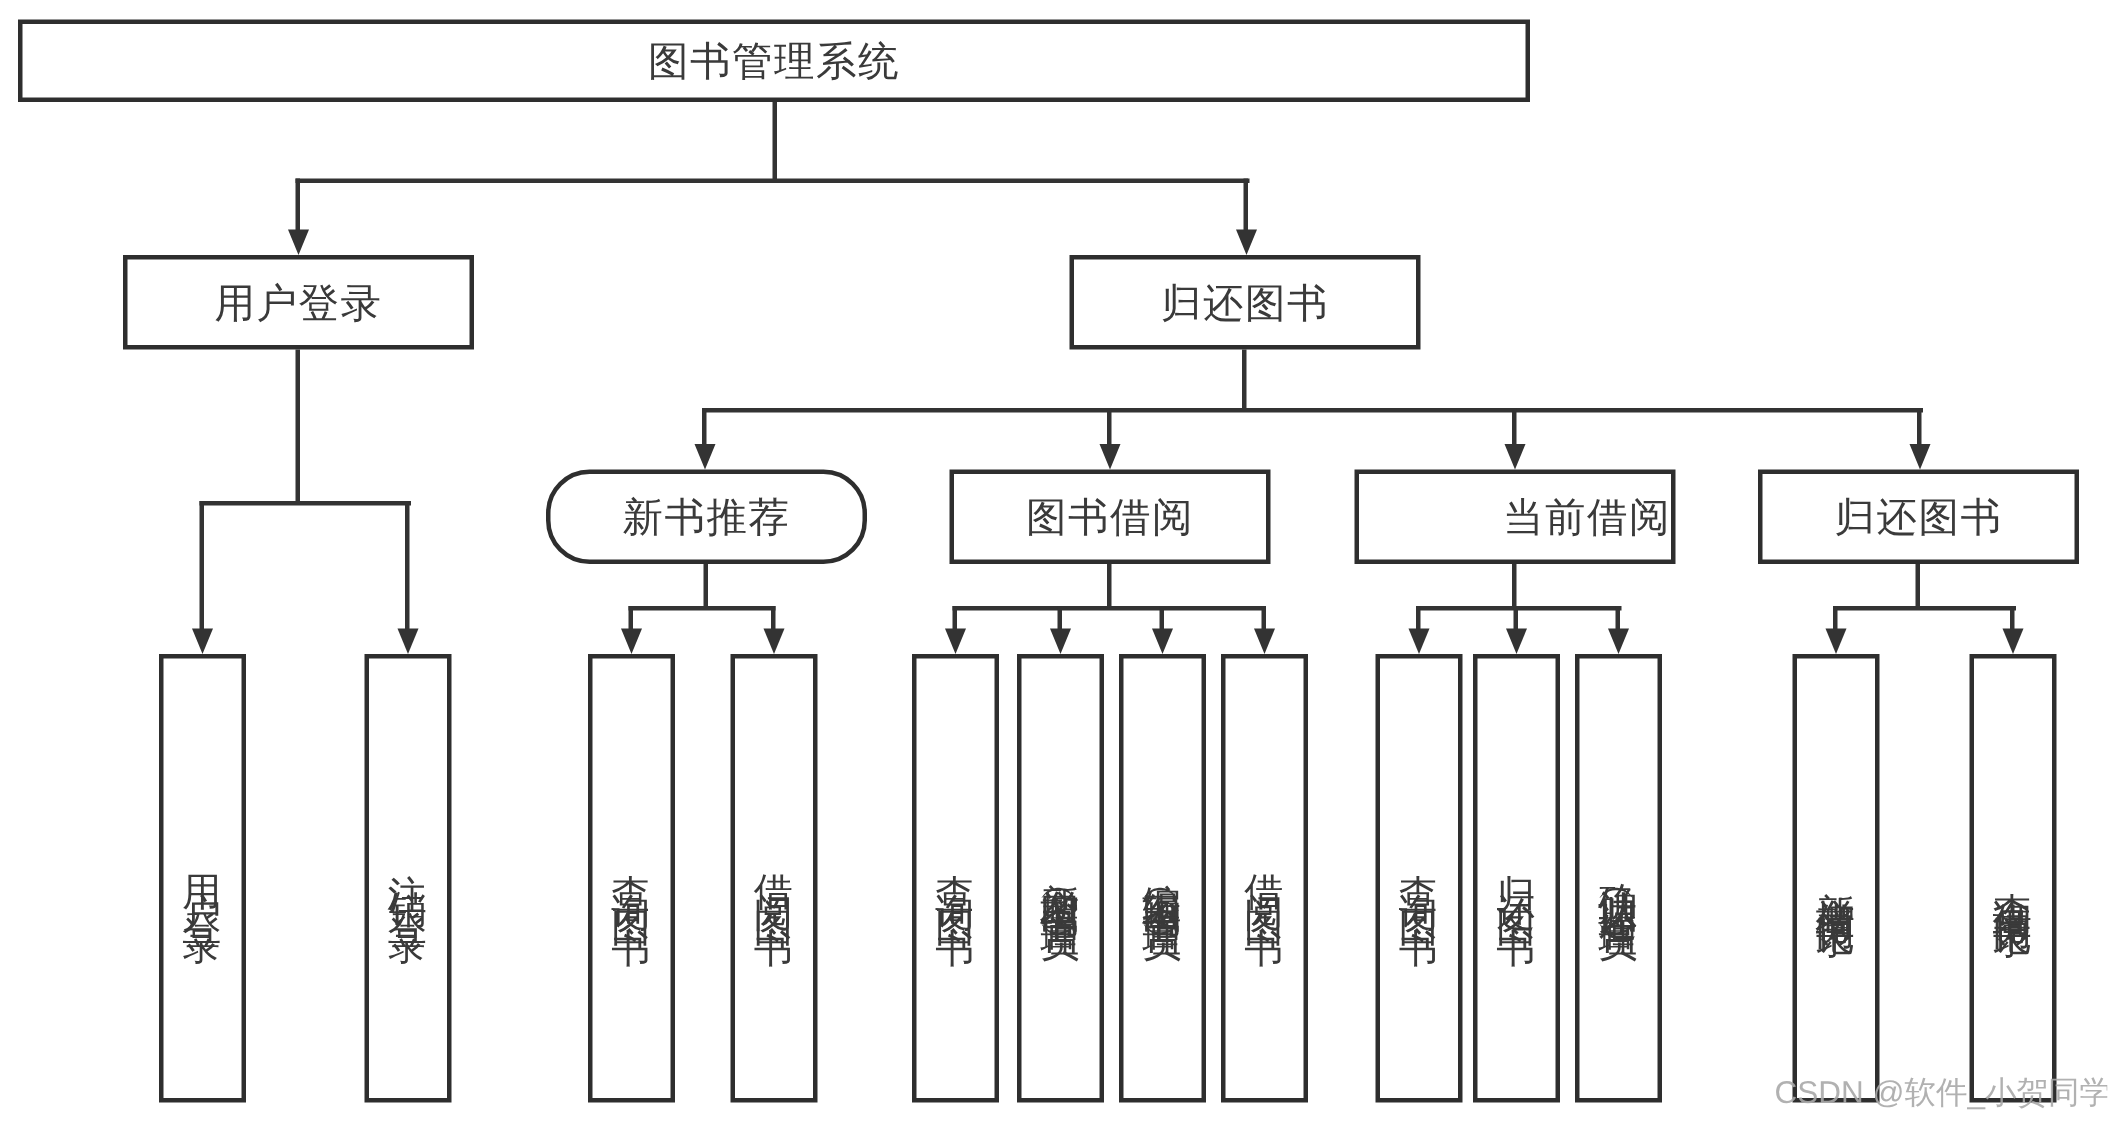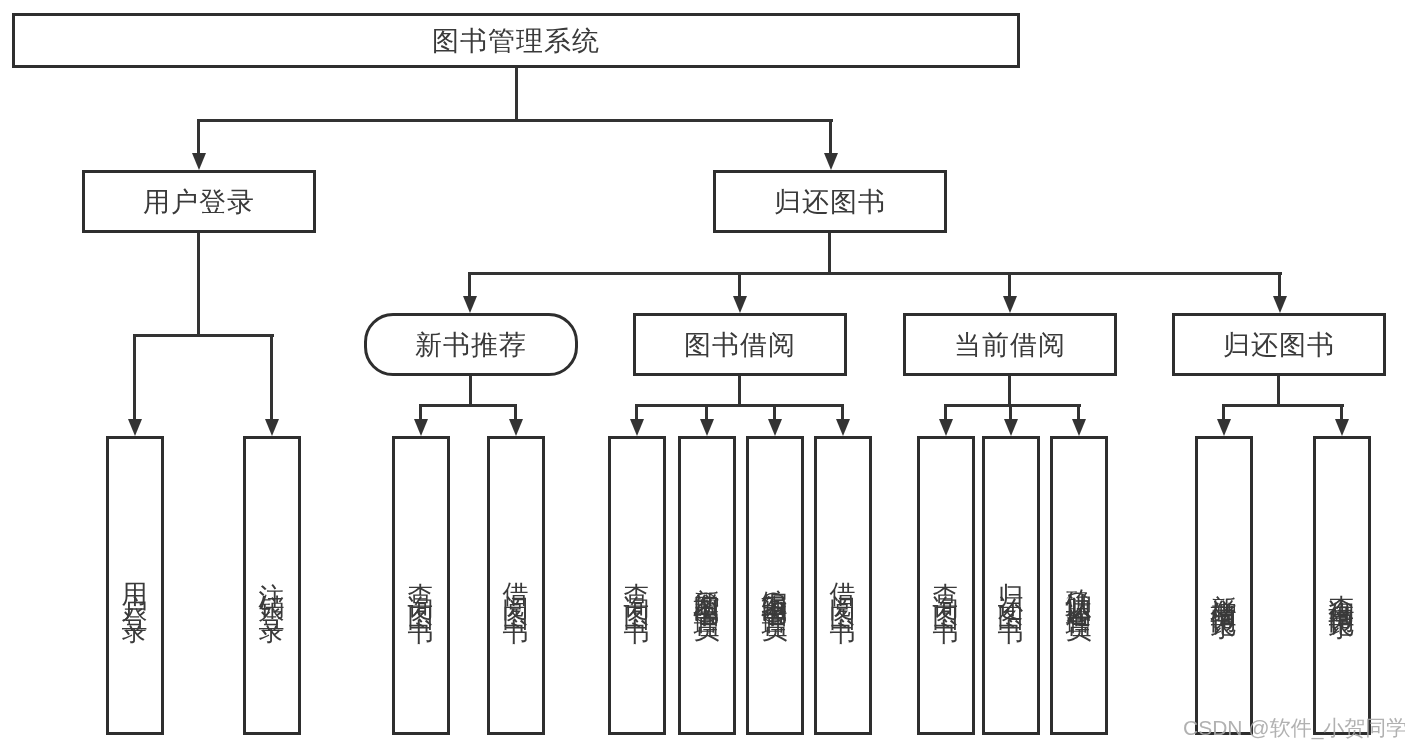--- a/index.html
+++ b/index.html
@@ -83,21 +83,21 @@
   <div class="box lvl2" style="left:713px;">
     <span class="hdr-label">归还图书</span>
   </div>
 
   <div class="box lvl3" style="left:364px;border-radius:29px;">
     <span class="hdr-label">新书推荐</span>
   </div>
   <div class="box lvl3" style="left:633px;">
     <span class="hdr-label">图书借阅</span>
   </div>
-  <div class="box lvl3" style="left:903px;">
+  <div class="box lvl3" style="left:903px;justify-content:flex-end;">
     <span class="hdr-label">当前借阅</span>
   </div>
   <div class="box lvl3" style="left:1172px;">
     <span class="hdr-label">归还图书</span>
   </div>
 
   <div class="box leaf" style="left:106px;">
     <span class="vlabel">用户登录</span>
   </div>
   <div class="box leaf" style="left:243px;">

